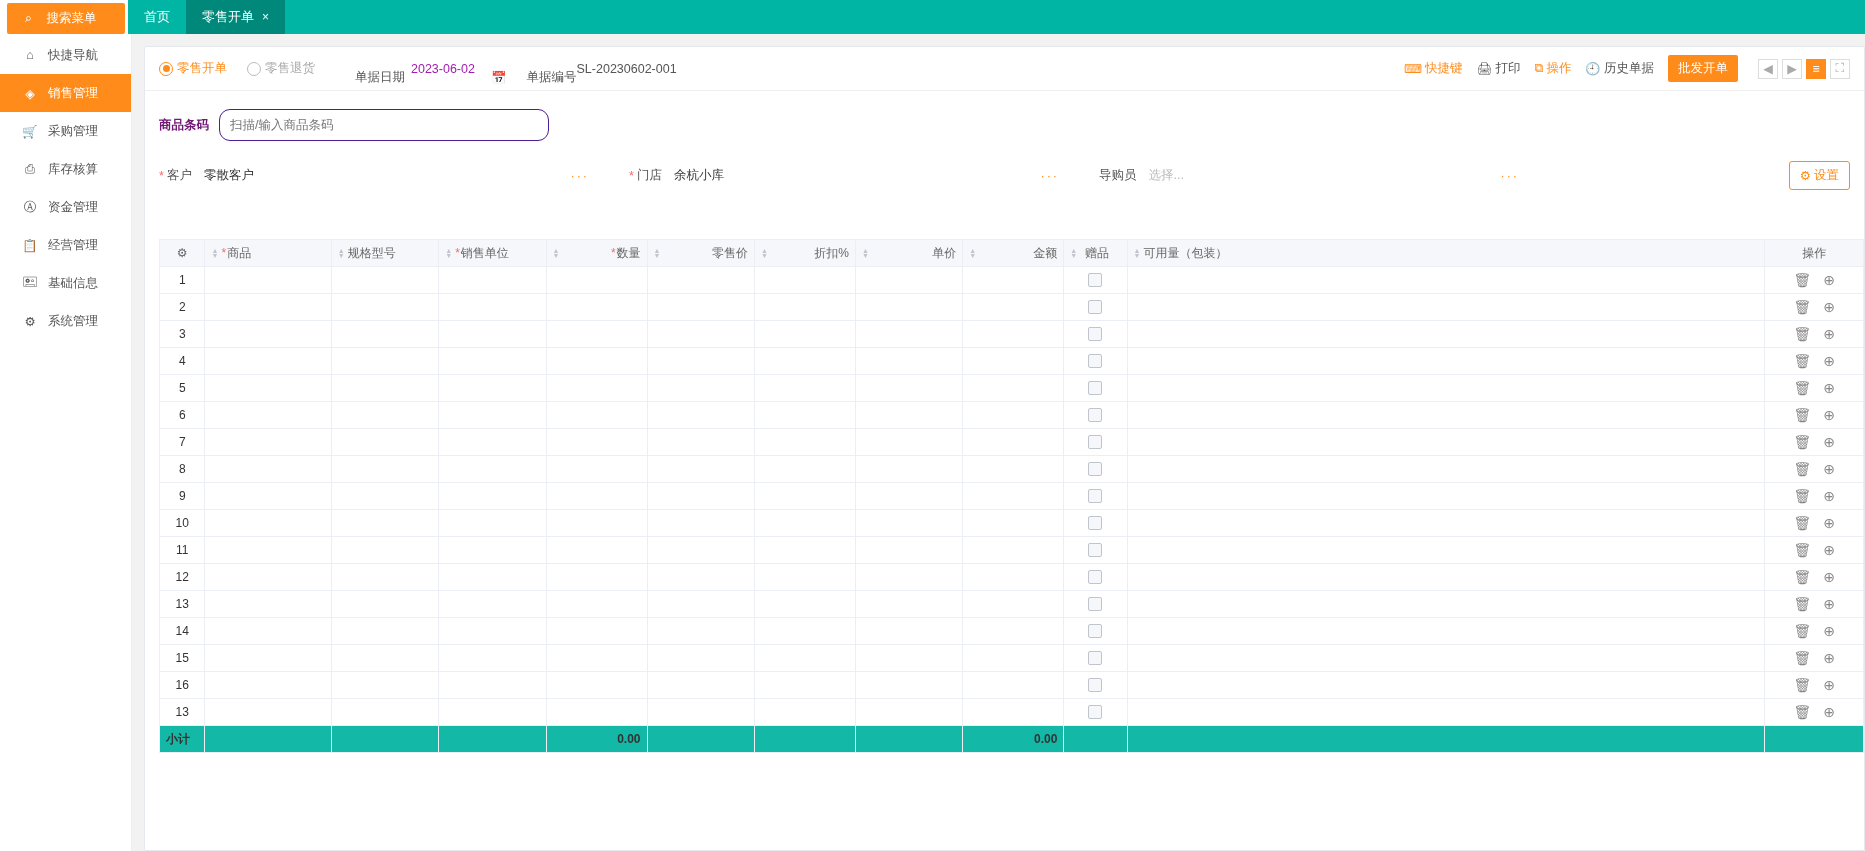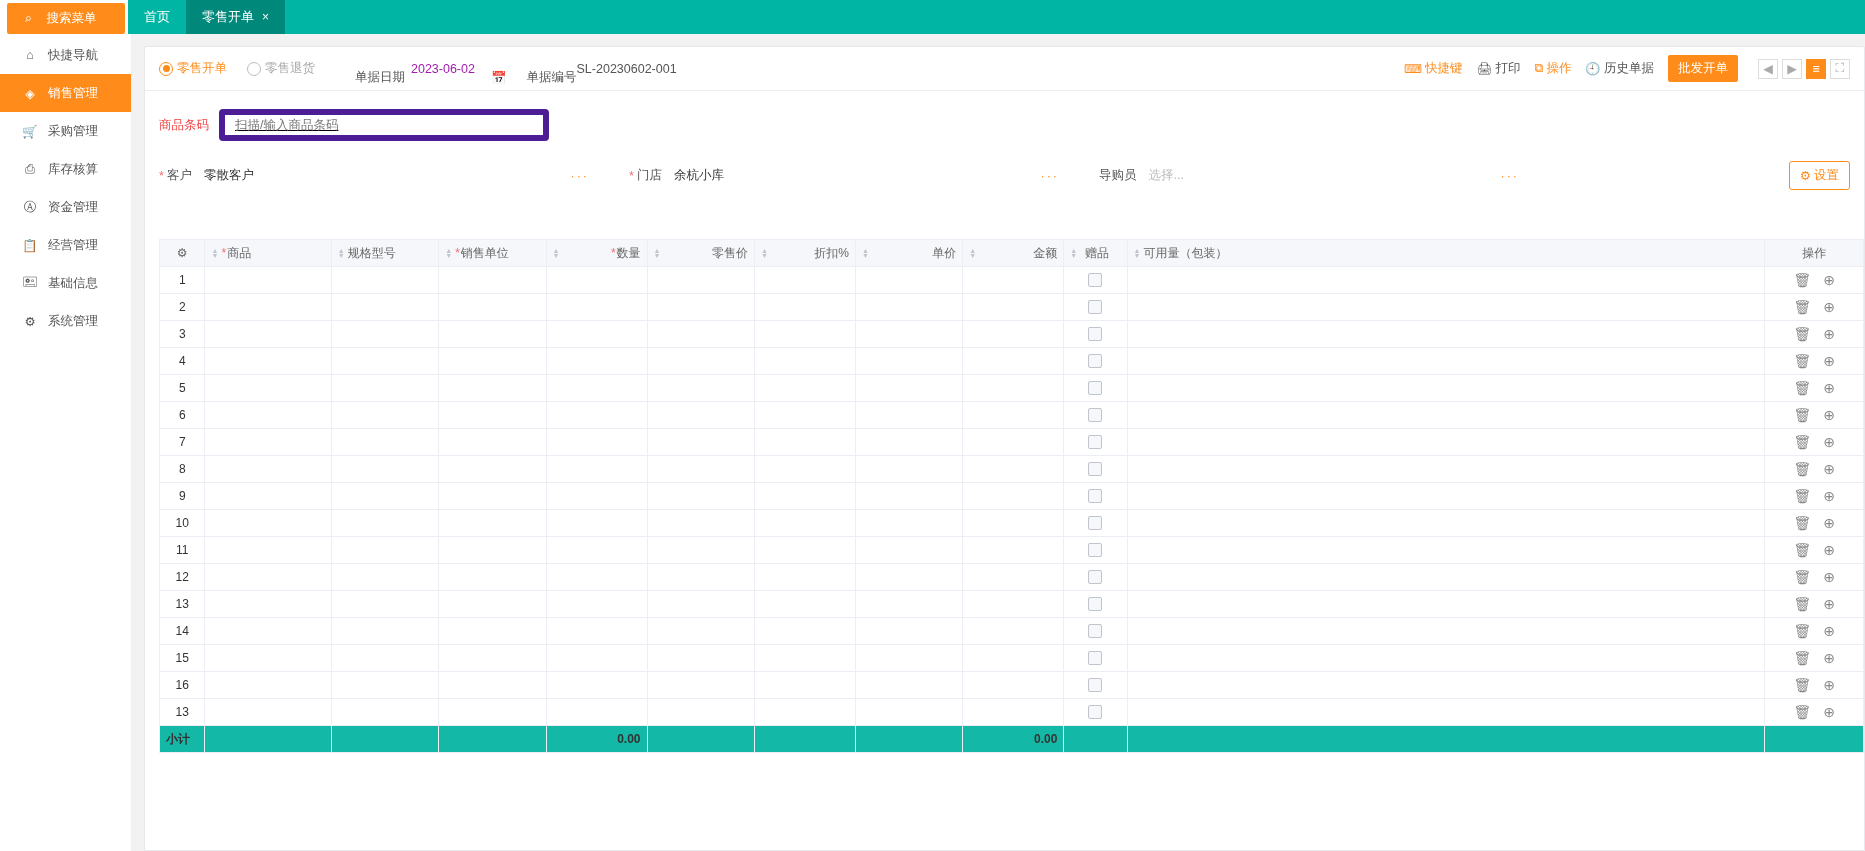--- a/index.html
+++ b/index.html
@@ -34,22 +34,22 @@
 .hd-value { color:#a21caf; margin-left:6px; }
 .head-actions { margin-left:auto; display:flex; align-items:center; gap:14px; color:#555; }
 .head-actions .a { display:inline-flex; align-items:center; gap:3px; cursor:pointer; }
 .head-actions .a.or { color:#FF8C1A; }
 .btn-orange { background:#FF8C1A; color:#fff; padding:5px 10px; border-radius:2px; cursor:pointer; }
 .head-nav { display:flex; align-items:center; gap:4px; margin-left:6px; }
 .head-nav .nv { width:20px; height:20px; border:1px solid #ddd; display:flex; align-items:center; justify-content:center; color:#aaa; cursor:pointer; }
 .head-nav .nv.or { background:#FF8C1A; border-color:#FF8C1A; color:#fff; }
 
 .barcode-row { display:flex; align-items:center; padding:18px 14px 10px 14px; }
-.barcode-label { margin-right:10px; color:#ef4444; font-weight:400; }
-.barcode-input { width:330px; height:32px; border:6px solid #4c1d95; border-radius:4px; padding:0 10px; font-size:12.5px;text-decoration:underline; }
+.barcode-label { margin-right:10px; color:#701a75; font-weight:700; }
+.barcode-input { width:330px; height:32px; border:1px solid #4c1d95; border-radius:11px; padding:0 10px; font-size:12.5px; }
 
 .filter-row { display:flex; align-items:center; padding:10px 14px 18px 14px; gap:40px; }
 .filter-item { display:flex; align-items:center; }
 .filter-item .req { color:#f56c6c; margin-right:3px; }
 .filter-item .lab { color:#555; margin-right:12px; }
 .filter-item .val { min-width:300px; }
 .filter-item .more { color:#FF8C1A; margin-left:auto; cursor:pointer; letter-spacing:2px; }
 .setting-btn { margin-left:auto; border:1px solid #FF8C1A; color:#FF8C1A; padding:5px 10px; border-radius:3px; cursor:pointer; display:inline-flex; align-items:center; gap:3px; }
 
 

